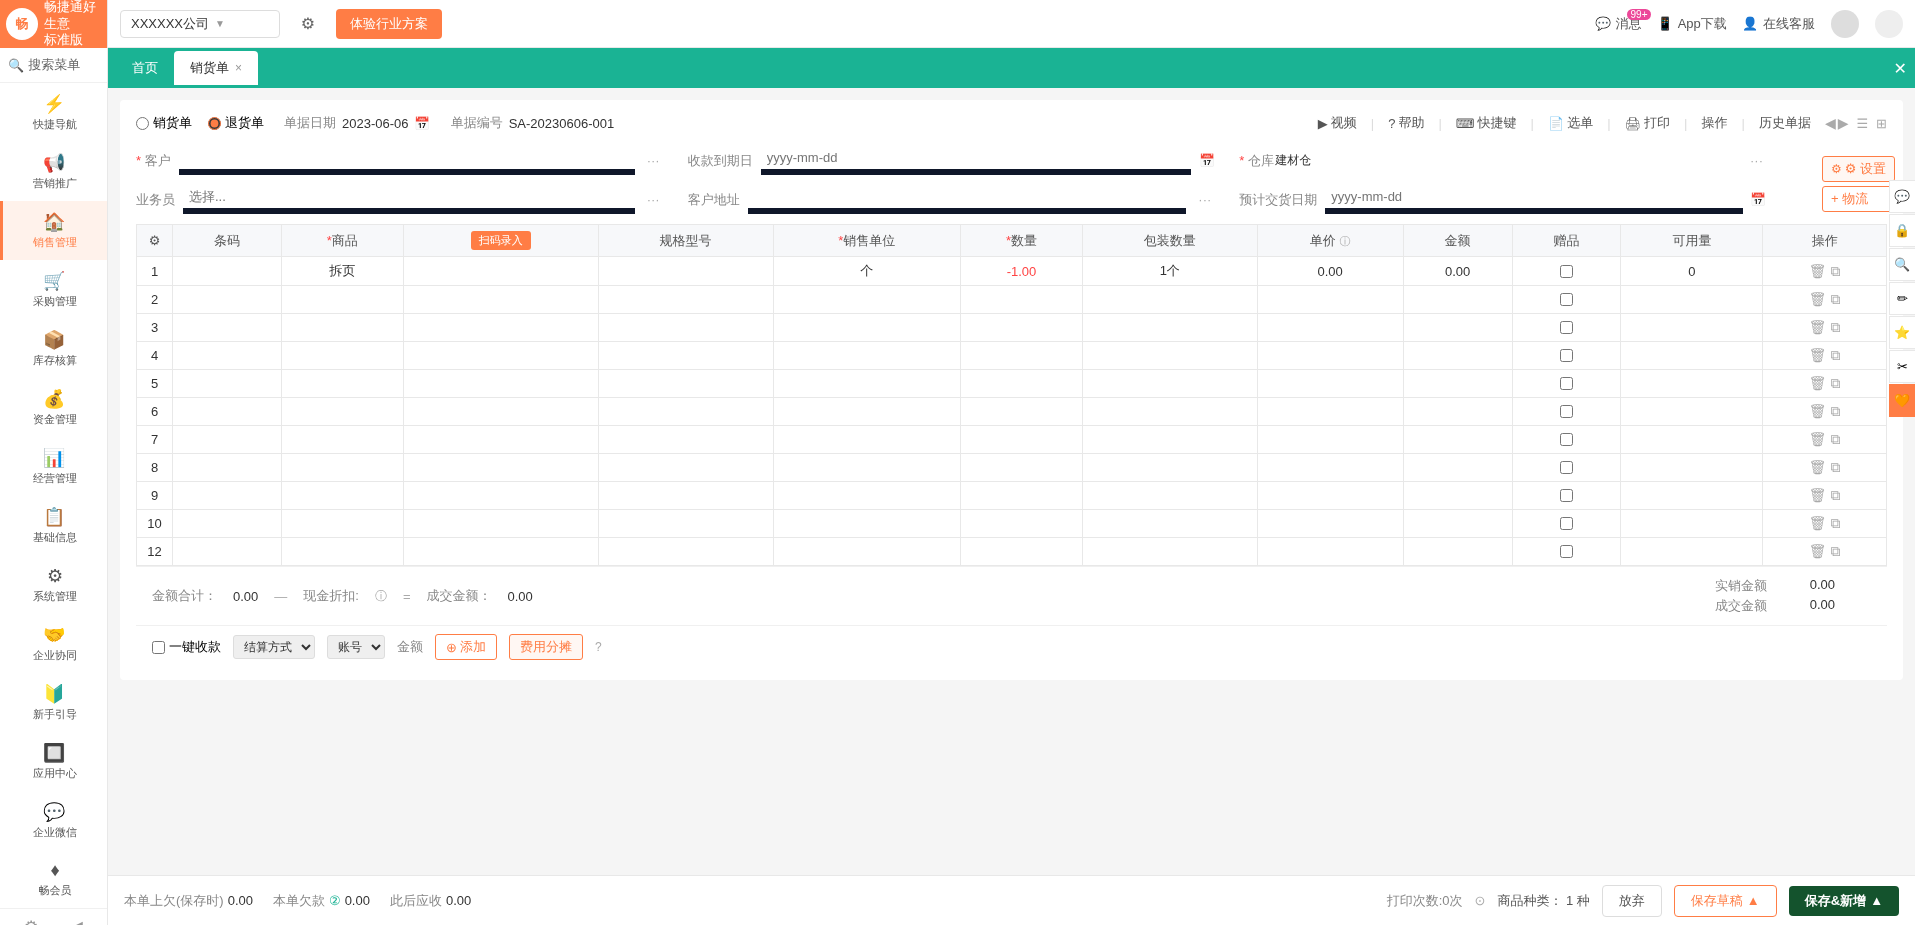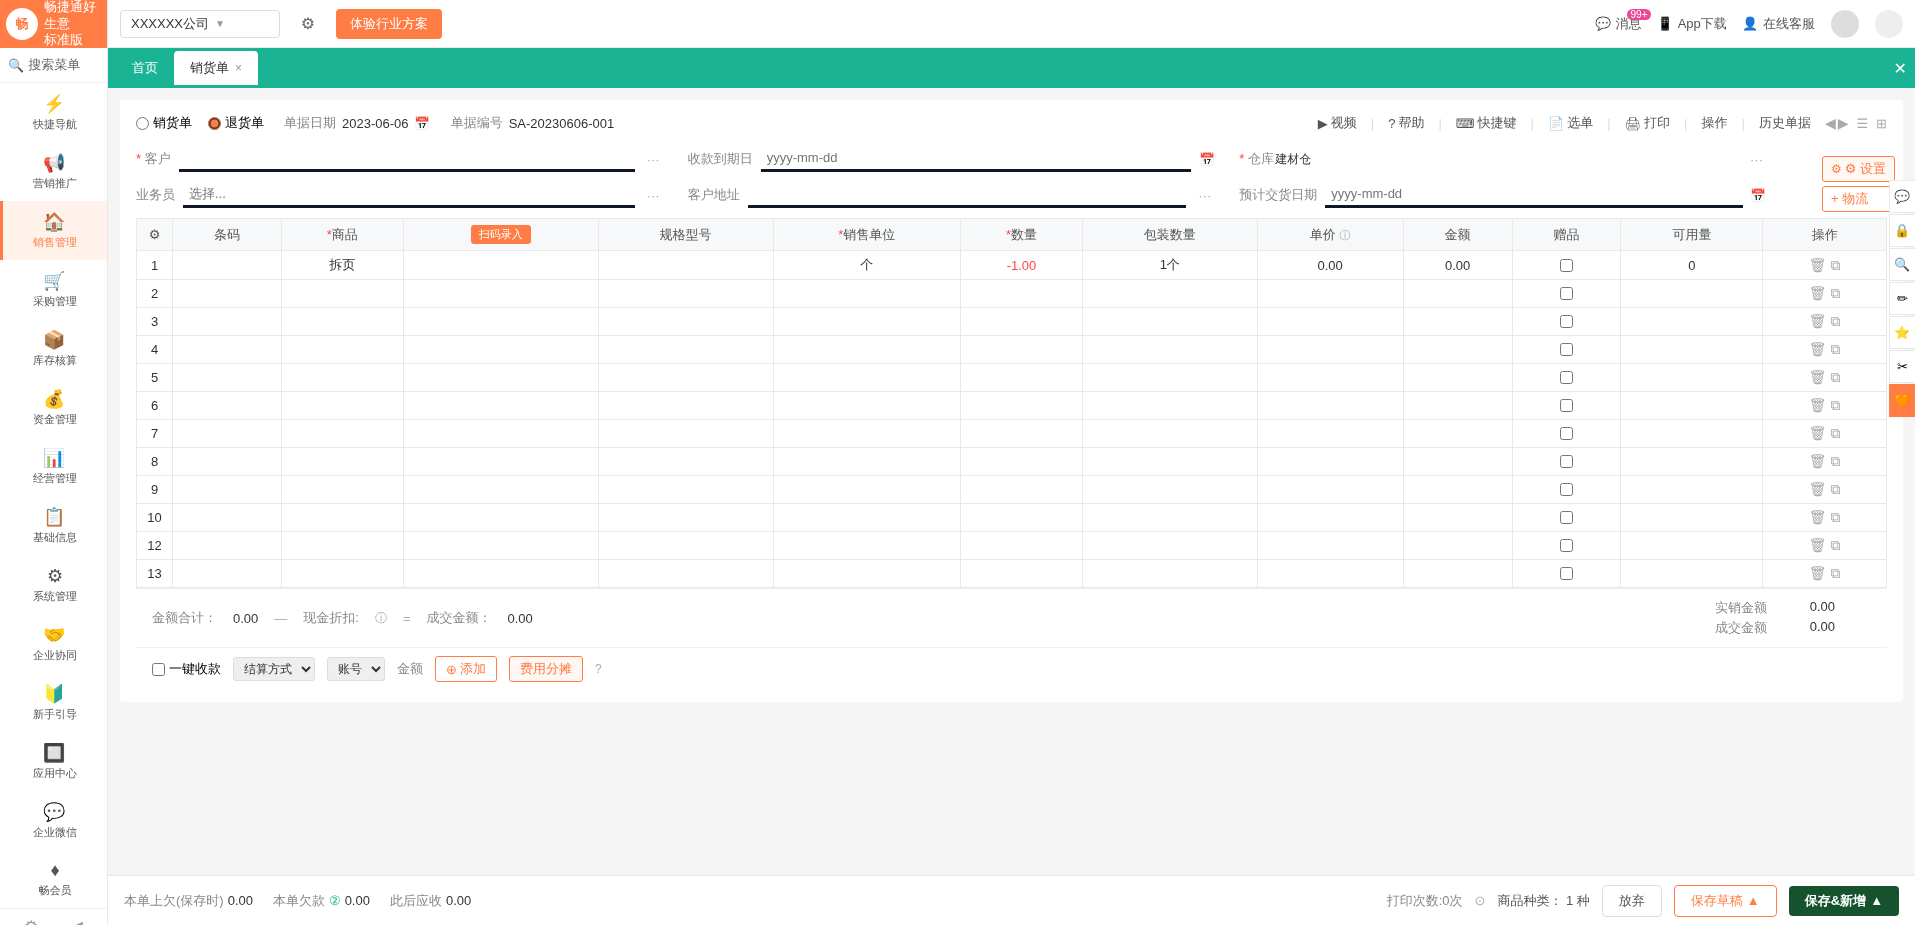--- a/index.html
+++ b/index.html
@@ -48,21 +48,21 @@
     .radio-item input[type=radio] { accent-color: #ff7d45; }
     .field-row { display: flex; align-items: center; gap: 6px; font-size: 13px; color: #555; }
     .field-value { color: #333; font-weight: 500; }
     .toolbar-btn { display: flex; align-items: center; gap: 3px; cursor: pointer; padding: 2px 6px; color: #555; }
     .toolbar-sep { color: #ddd; }
     .nav-arrows { display: flex; gap: 2px; }
     .nav-arrow { cursor: pointer; color: #aaa; font-size: 14px; }
     .form-field { display: flex; align-items: center; gap: 8px; }
     .field-label { color: #888; font-size: 13px; white-space: nowrap; }
     .field-label.required::before { content: '* '; color: #ff4444; }
-    .field-input { flex: 1; border: none; border-bottom: 3px solid #0f172a; padding: 4px 6px; font-size: 13px; color: #333; outline: none; background: transparent; }
+    .field-input { flex: 1; border: none; border-bottom: 6px solid #0f172a; padding: 4px 6px; font-size: 13px; color: #333; outline: none; background: transparent; }
     .field-dots { color: #aaa; cursor: pointer; padding: 0 4px; }
     .field-cal { color: #aaa; cursor: pointer; }
 
     .form-note { display: flex; align-items: center; gap: 8px; margin-bottom: 12px; }
     .note-label { color: #888; font-size: 13px; }
     .note-input { flex: 1; border: none; border-bottom: 1px solid #e8e8e8; padding: 4px; font-size: 13px; outline: none; }
 
     
     .data-table { width: 100%; border-collapse: collapse; font-size: 12px; }
     .data-table th { background: #f7f8fa; border: 1px solid #e8e8e8; padding: 6px 8px; text-align: center; color: #555; font-weight: normal; white-space: nowrap; }
@@ -618,44 +618,20 @@
                   </div>
                 </td>
                 <td></td>
                 <td>
                   <div class="action-icons">
                     <span class="action-icon">🗑</span>
                     <span class="action-icon">⧉</span>
                   </div>
                 </td>
               </tr>
-            <tr>
-                <td class="col-num">13</td>
-                <td></td>
-                <td></td>
-                <td></td>
-                <td></td>
-                <td></td>
-                <td></td>
-                <td></td>
-                <td></td>
-                <td></td>
-                <td>
-                  <div class="checkbox-cell">
-                    <input type="checkbox" style="">
-                  </div>
-                </td>
-                <td></td>
-                <td>
-                  <div class="action-icons">
-                    <span class="action-icon">🗑</span>
-                    <span class="action-icon">⧉</span>
-                  </div>
-                </td>
-              </tr>
 
           </tbody>
         </table>
       </div>
 
       <div class="footer-summary">
         <span class="footer-label">金额合计：</span>
         <span class="footer-value">0.00</span>
         <span class="minus-icon">—</span>
         <span class="footer-label">现金折扣:</span>

